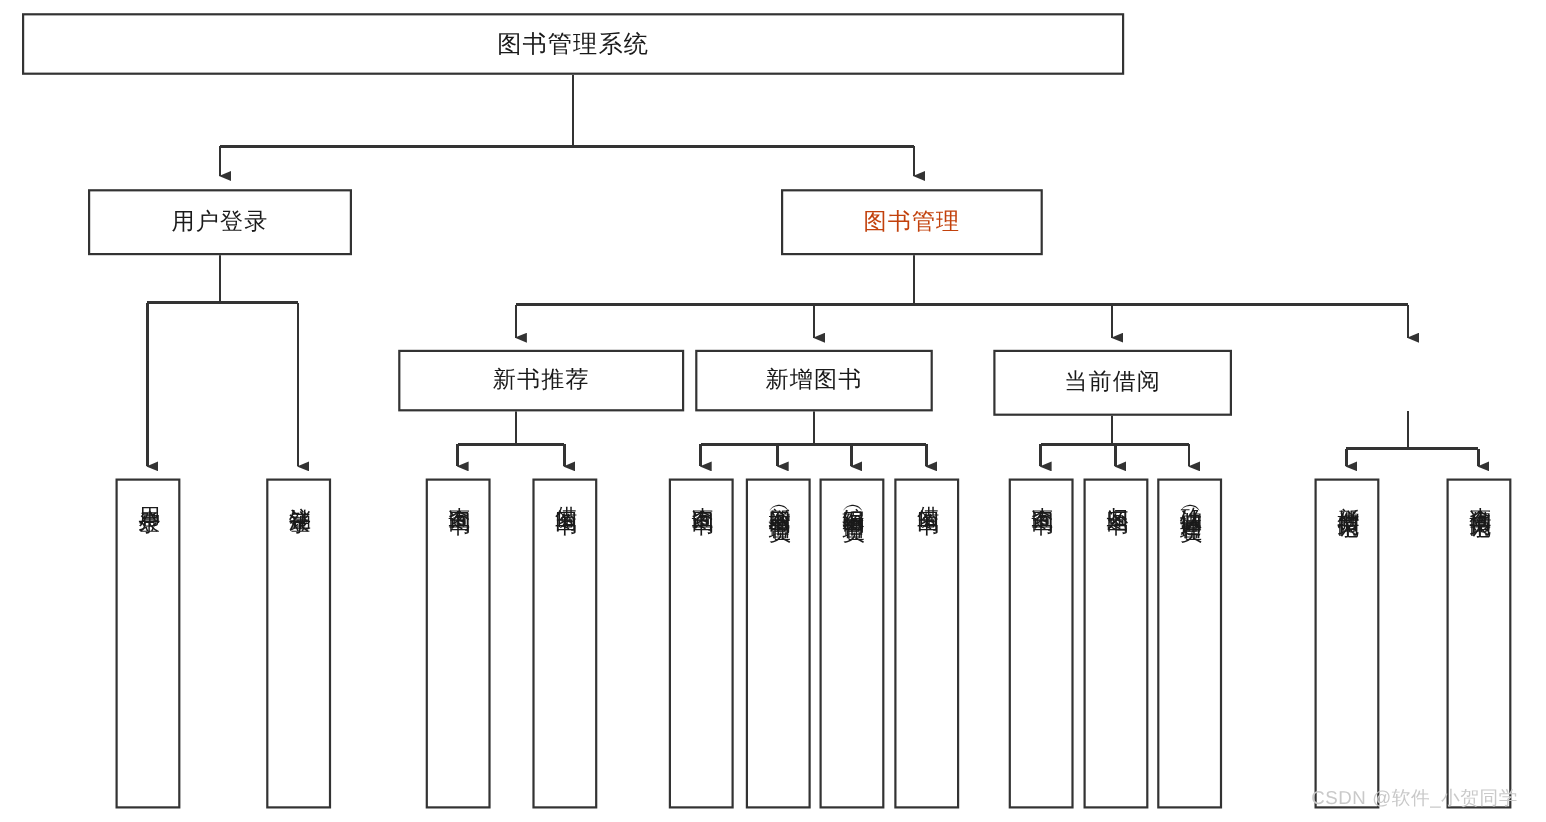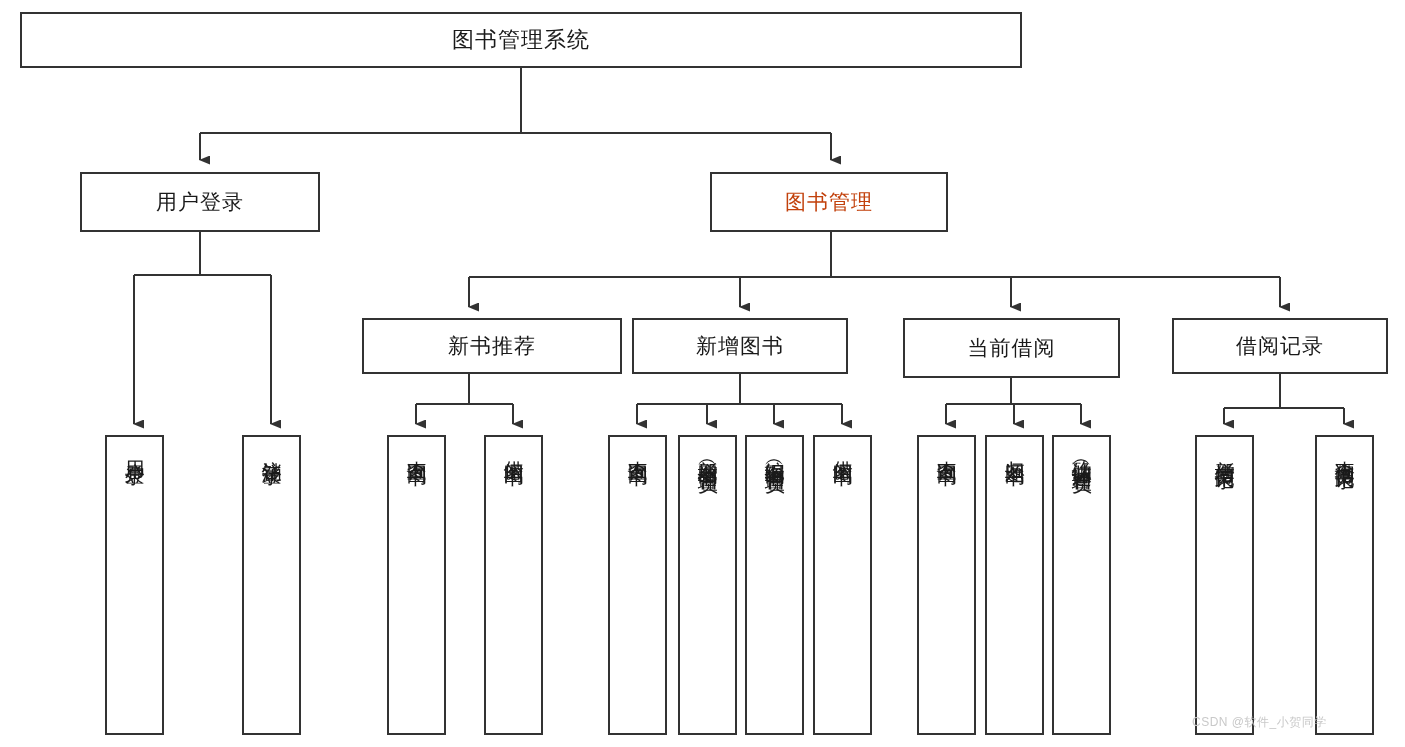--- a/index.html
+++ b/index.html
@@ -53,21 +53,21 @@
     writing-mode: vertical-rl;
     text-orientation: upright;
     font-size: 20px;
     line-height: 1.28;
     letter-spacing: 2px;
     white-space: nowrap;
     color: #1a1a1a;
   }
   .watermark {
     position: absolute;
-    font-size: 12px;
+    font-size: 17px;
     color: #c9c9c9;
     white-space: nowrap;
     letter-spacing: 0.5px;
   }
 </style>
 </head>
 <body>
 
 <div id="canvas" style="background: rgb(255, 255, 255);">
 
@@ -122,21 +122,20 @@
   </svg>
 
   <div class="node horiz root" id="node-root" style="left: 20px; top: 12px; width: 1002px; height: 56px; border-color: rgb(51, 51, 51); background: rgb(255, 255, 255); color: rgb(26, 26, 26);">图书管理系统</div>
 
   <div class="node horiz" id="node-l2-0" style="left: 80px; top: 172px; width: 240px; height: 60px; border-color: rgb(51, 51, 51); background: rgb(255, 255, 255); color: rgb(26, 26, 26);">用户登录</div>
   <div class="node horiz" id="node-l2-1" style="left: 710px; top: 172px; width: 238px; height: 60px; border-color: rgb(51, 51, 51); background: rgb(255, 255, 255); color: #c2410c;">图书管理</div>
 
   <div class="node horiz" id="node-l3-0" style="left: 362px; top: 318px; width: 260px; height: 56px; border-color: rgb(51, 51, 51); background: rgb(255, 255, 255); color: rgb(26, 26, 26);">新书推荐</div>
   <div class="node horiz" id="node-l3-1" style="left: 632px; top: 318px; width: 216px; height: 56px; border-color: rgb(51, 51, 51); background: rgb(255, 255, 255); color: rgb(26, 26, 26);">新增图书</div>
   <div class="node horiz" id="node-l3-2" style="left: 903px; top: 318px; width: 217px; height: 60px; border-color: rgb(51, 51, 51); background: rgb(255, 255, 255); color: rgb(26, 26, 26);">当前借阅</div>
-  <div class="node horiz" id="node-l3-3" style="left: 1172px; top: 318px; width: 216px; height: 56px; border-color: rgb(51, 51, 51); background: rgb(255, 255, 255); color: rgb(26, 26, 26);">借阅记录</div>
 
   <div class="node leaf" id="node-leaf-0" style="left: 105px; top: 435px; width: 59px; height: 300px; border-color: rgb(51, 51, 51); background: rgb(255, 255, 255); color: rgb(26, 26, 26);">
     <span class="vtext">用户登录</span>
   </div>
   <div class="node leaf" id="node-leaf-1" style="left: 242px; top: 435px; width: 59px; height: 300px; border-color: rgb(51, 51, 51); background: rgb(255, 255, 255); color: rgb(26, 26, 26);">
     <span class="vtext">注销登录</span>
   </div>
   <div class="node leaf" id="node-leaf-2" style="left: 387px; top: 435px; width: 59px; height: 300px; border-color: rgb(51, 51, 51); background: rgb(255, 255, 255); color: rgb(26, 26, 26);">
     <span class="vtext">查询图书</span>
   </div>

